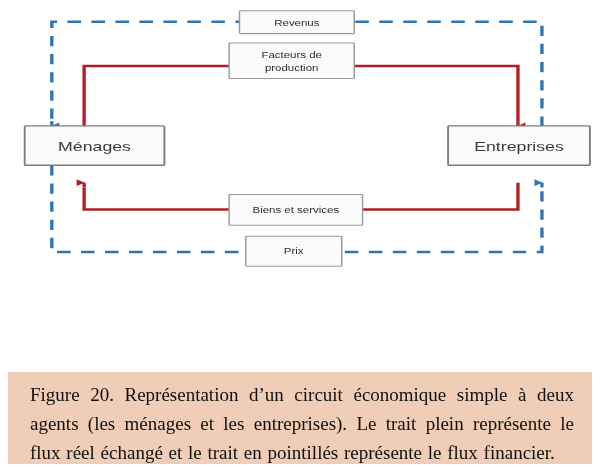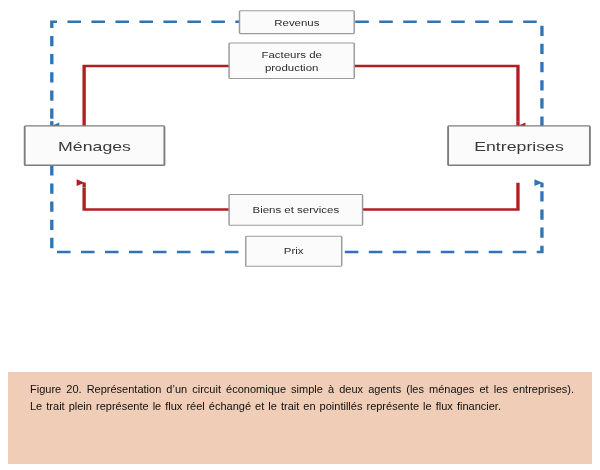--- a/index.html
+++ b/index.html
@@ -50,22 +50,22 @@
     left: 8px;
     top: 372px;
     width: 584px;
     height: 92px;
     background: #efcdb6;
     box-sizing: border-box;
     padding: 9px 18px 0 22px;
   }
   #caption-text {
     margin: 0;
-    font-family: Liberation Sans, sans-serif;
-    font-size: 11px;
+    font-family: Liberation Serif, serif;
+    font-size: 19px;
     line-height: 1.52;
     color: #101010;
     text-align: justify;
     word-spacing: 1px;
   }
 
   
   .agent-label {
     font-family: "Liberation Sans", sans-serif;
     font-size: 17px;

